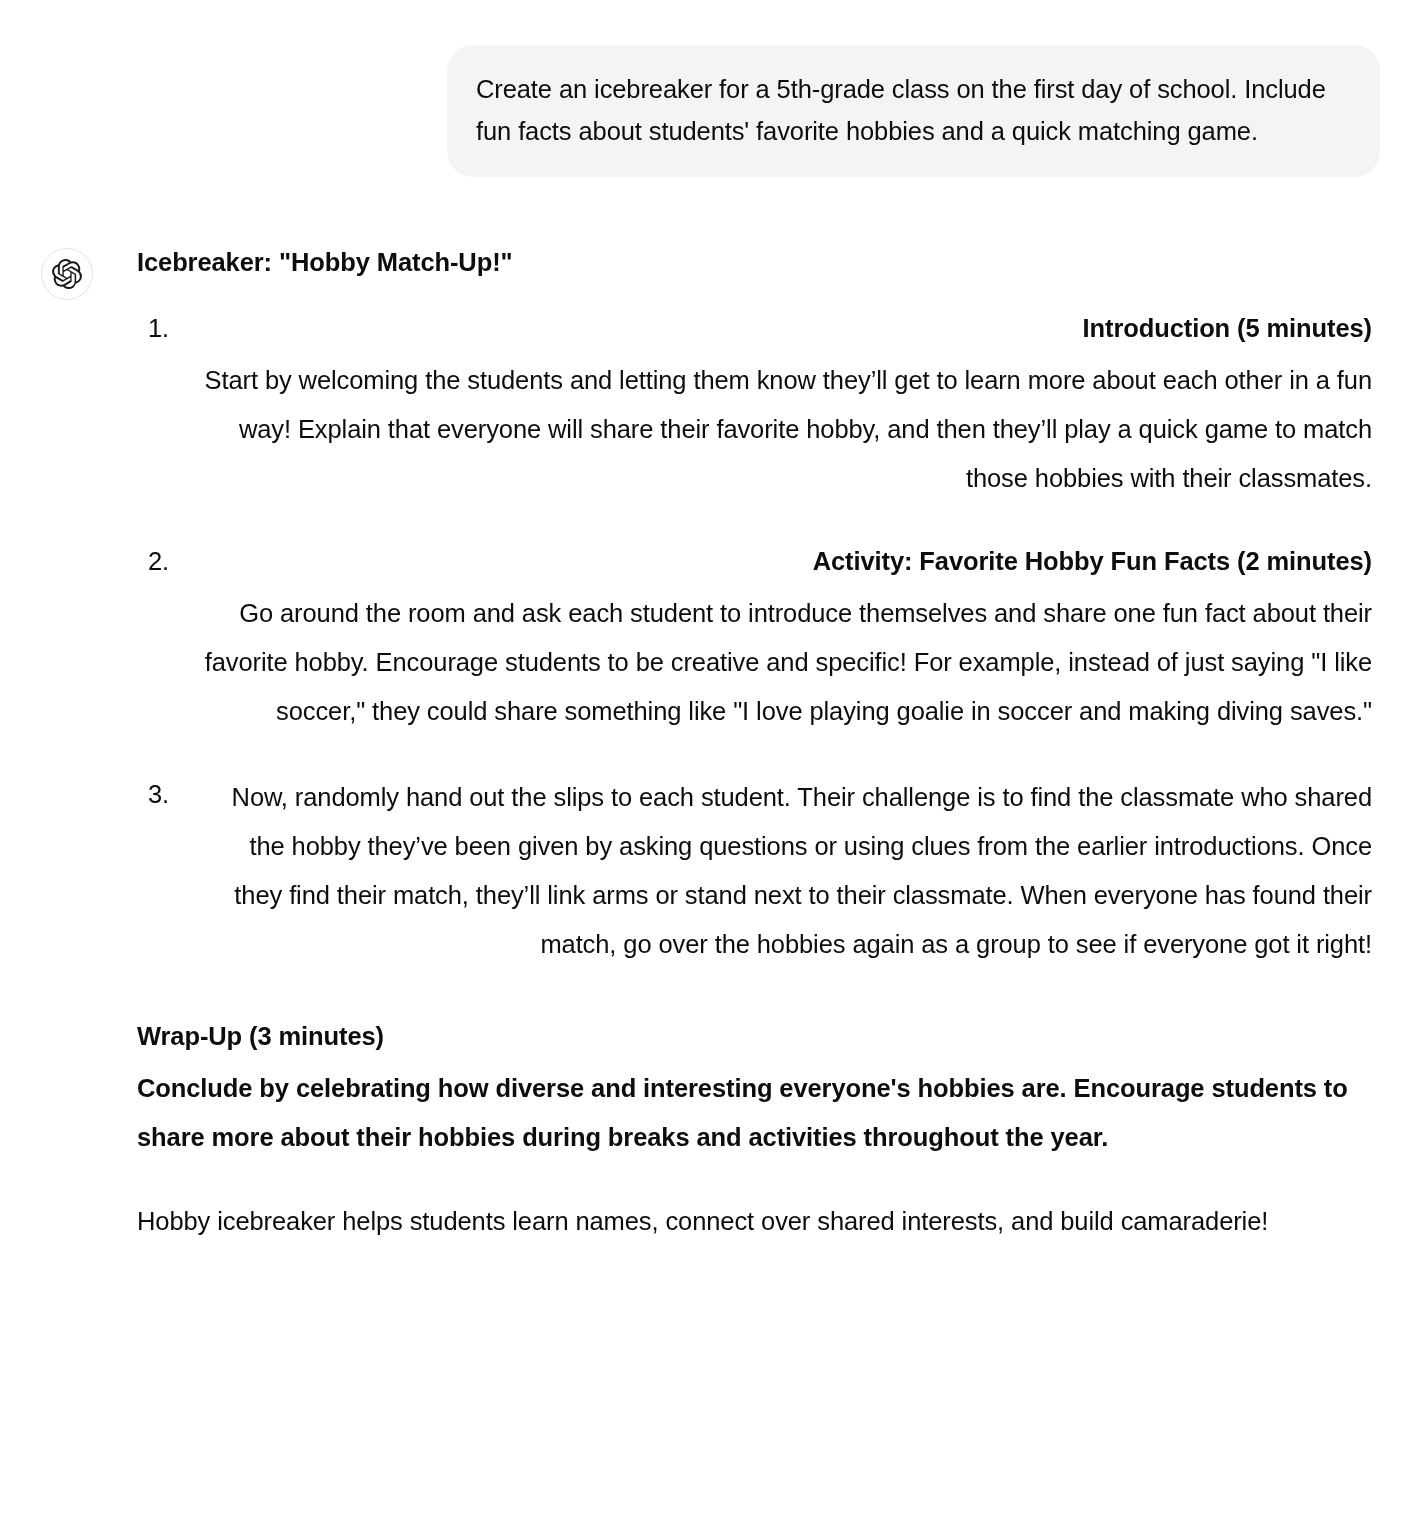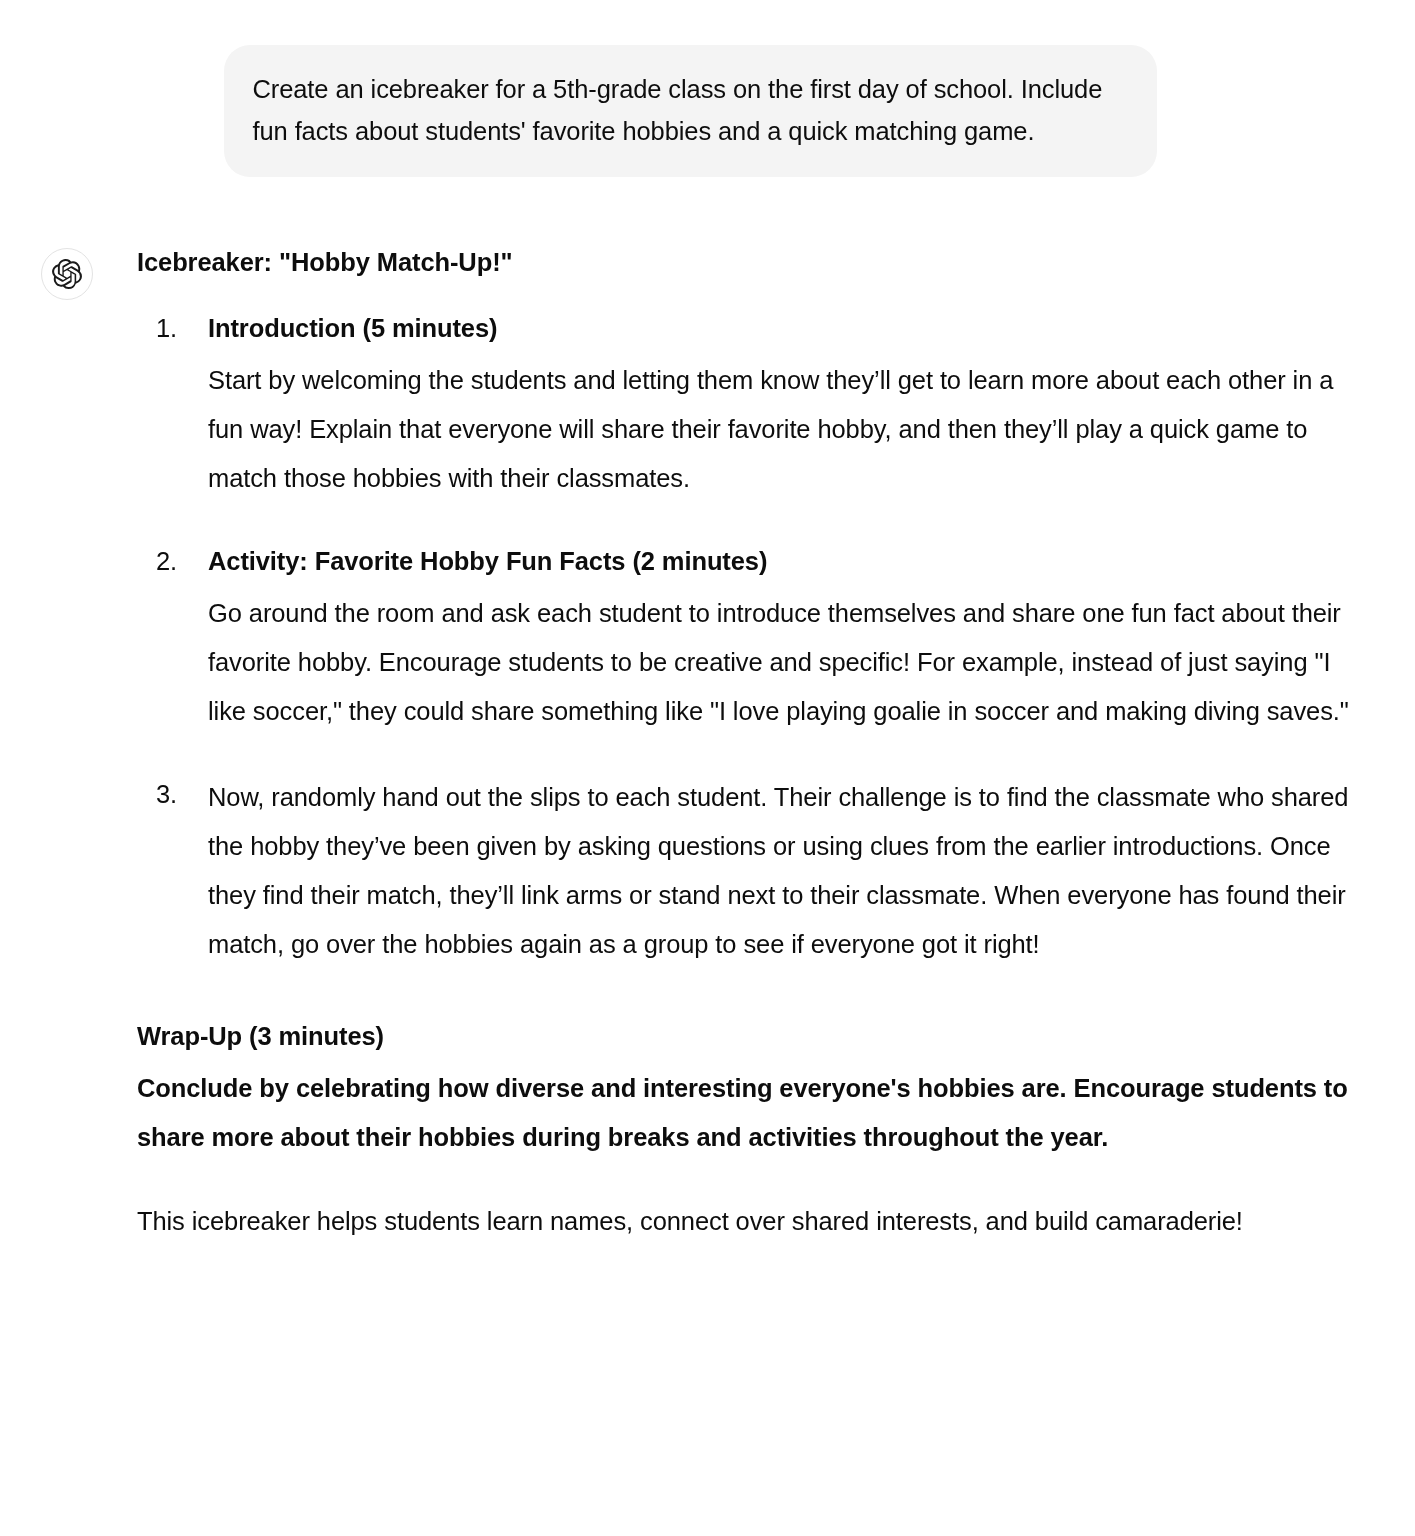--- a/index.html
+++ b/index.html
@@ -18,21 +18,21 @@
 
   .conversation {
     position: relative;
     width: 1415px;
     box-sizing: border-box;
   }
 
   
   .user-turn {
     display: flex;
-    justify-content: center;
+    justify-content: flex-end;
     padding: 45px 35px 0 0;
   }
   .user-bubble {
     background: #f4f4f4;
     border-radius: 26px;
     padding: 23px 29px 25px 29px;
     max-width: 933px;
     box-sizing: border-box;
   }
   .user-bubble .msg {
@@ -73,23 +73,24 @@
 
   .a-title {
     font-weight: bold;
     font-size: 25.5px;
     line-height: 34px;
     margin: 0 0 28px 0;
   }
 
   ol.steps {
     list-style: none;
-    margin: 16px;
+    margin: 8px;
     padding: 0;
     counter-reset: stepnum;
+    text-align: right;
   }
   ol.steps > li {
     counter-increment: stepnum;
     position: relative;
     padding-left: 55px;
     margin-bottom: 37px;
   }
   ol.steps > li:last-child { margin-bottom: 0; }
   ol.steps > li::before {
     content: counter(stepnum) ".";
@@ -177,17 +178,17 @@
           </div>
         </li>
 
       </ol>
 
       <div class="wrap-section">
         <div class="wrap-head">Wrap-Up (3 minutes)</div>
         <p class="wrap-body">Conclude by celebrating how diverse and interesting everyone's hobbies are. Encourage students to share more about their hobbies during breaks and activities throughout the year.</p>
       </div>
 
-      <p class="closing">This icebreaker helps students learn names, connect over shared interests, and build camaraderie!</p>
+      <p class="closing">Hobby icebreaker helps students learn names, connect over shared interests, and build camaraderie!</p>
 
     </div>
   </div>
 </div>
 
 </body></html>

